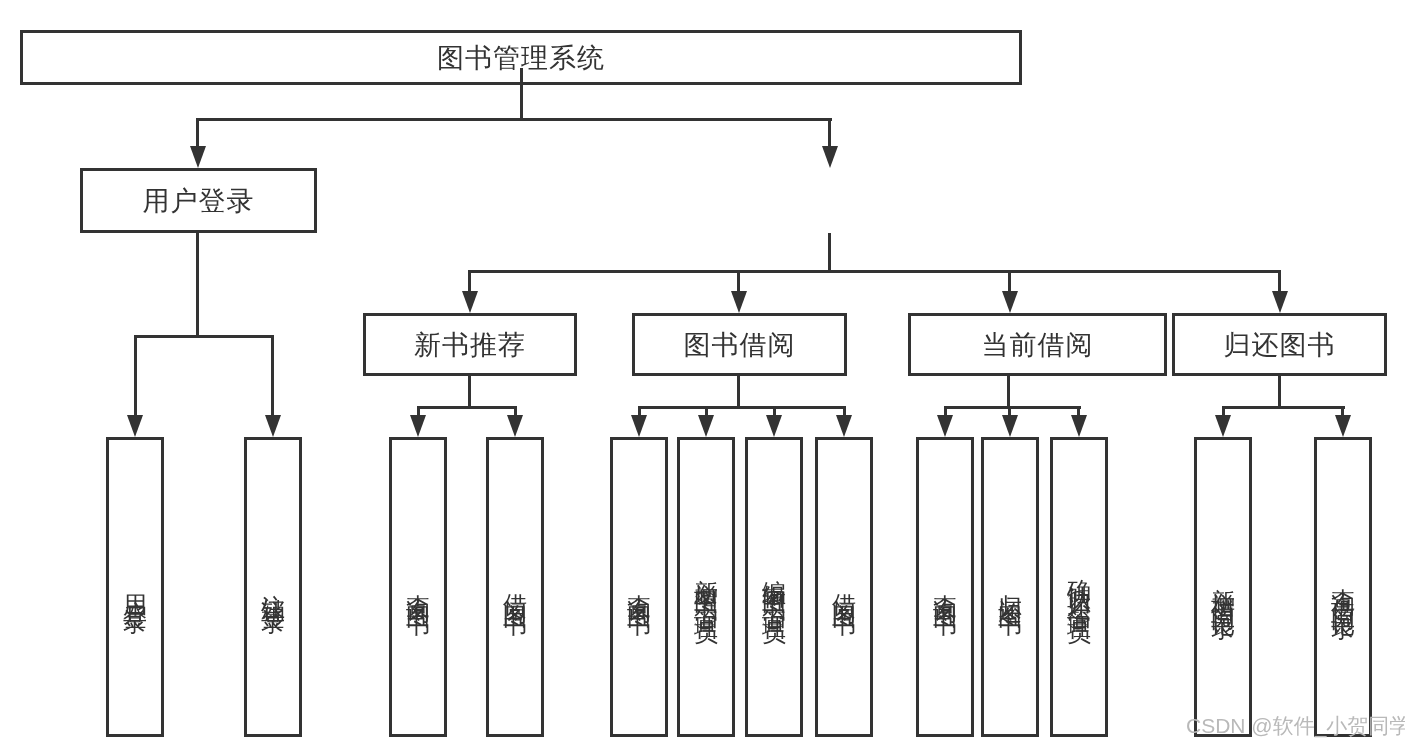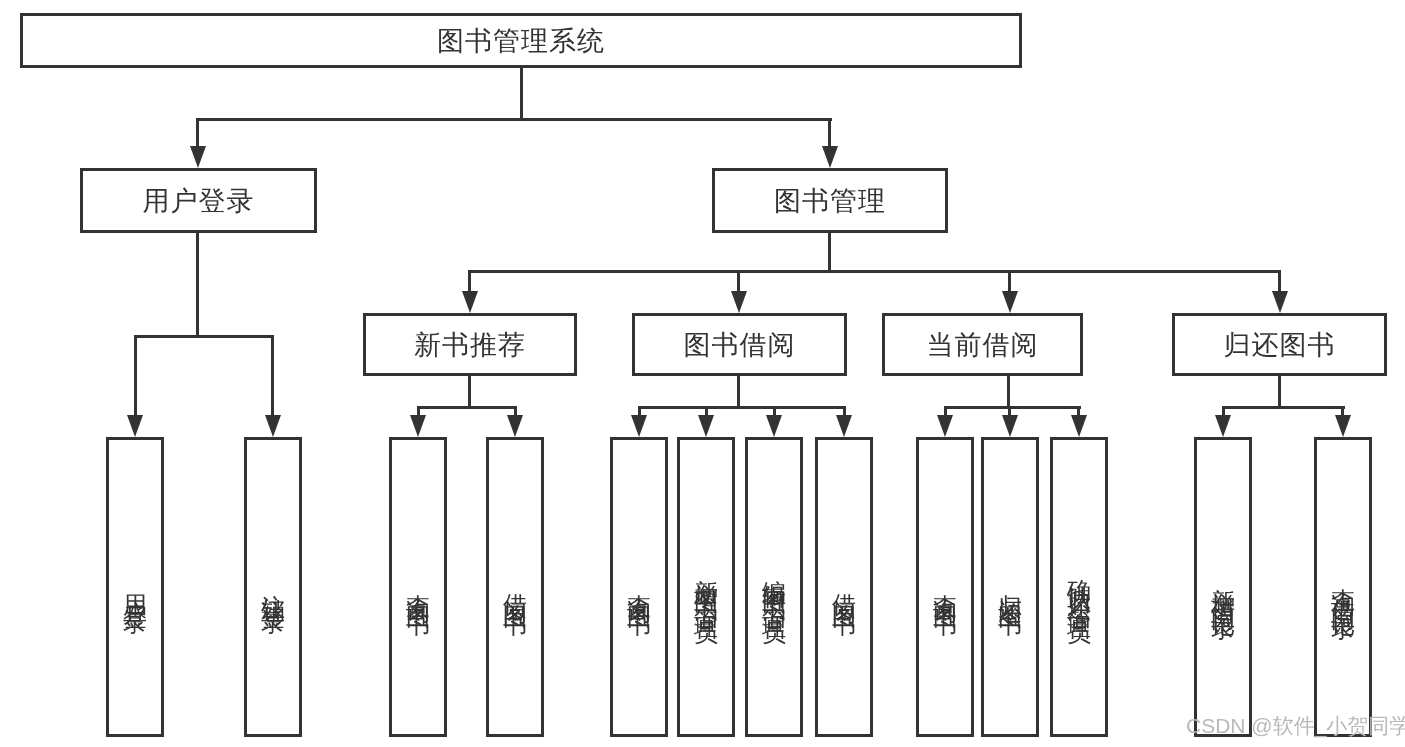--- a/index.html
+++ b/index.html
@@ -40,36 +40,33 @@
     font-size:21px;
     color:var(--watermark,#b9b9b9);
     white-space:nowrap;
   }
 </style>
 </head>
 <body>
 
 <div class="canvas">
 
-  <div class="node h" style="left:20px;top:13px;width:1002px;height:55px">
+  <div class="node h" style="left:20px;top:30px;width:1002px;height:55px">
     <span>图书管理系统</span>
   </div>
 
   <div class="vl" style="left:520px;top:68px;height:50px"></div>
   <div class="hl" style="left:197px;top:118px;width:635px"></div>
   <div class="vl" style="left:196px;top:118px;height:32px"></div>
   <div class="arrow" style="left:190px;top:146px"></div>
   <div class="vl" style="left:828px;top:118px;height:32px"></div>
   <div class="arrow" style="left:822px;top:146px"></div>
 
   <div class="node h" style="left:80px;top:168px;width:237px;height:65px">
     <span>用户登录</span>
-  </div>
-  <div class="node h" style="left:712px;top:168px;width:236px;height:65px">
-    <span>图书管理</span>
   </div>
 
   <div class="vl" style="left:196px;top:233px;height:102px"></div>
   <div class="hl" style="left:134px;top:335px;width:140px"></div>
   <div class="vl" style="left:134px;top:335px;height:82px"></div>
   <div class="arrow" style="left:127px;top:415px"></div>
   <div class="vl" style="left:271px;top:335px;height:82px"></div>
   <div class="arrow" style="left:265px;top:415px"></div>
 
   <div class="vl" style="left:828px;top:233px;height:37px"></div>
@@ -82,21 +79,21 @@
   <div class="arrow" style="left:1002px;top:291px"></div>
   <div class="vl" style="left:1278px;top:270px;height:24px"></div>
   <div class="arrow" style="left:1272px;top:291px"></div>
 
   <div class="node h" style="left:363px;top:313px;width:214px;height:63px">
     <span>新书推荐</span>
   </div>
   <div class="node h" style="left:632px;top:313px;width:215px;height:63px">
     <span>图书借阅</span>
   </div>
-  <div class="node h" style="left:882px;top:313px;width:201px;height:63px">
+  <div class="node h" style="left:908px;top:313px;width:259px;height:63px">
     <span>当前借阅</span>
   </div>
   <div class="node h" style="left:1172px;top:313px;width:215px;height:63px">
     <span>归还图书</span>
   </div>
 
   <div class="vl" style="left:468px;top:376px;height:30px"></div>
   <div class="hl" style="left:417px;top:406px;width:100px"></div>
   <div class="vl" style="left:417px;top:406px;height:12px"></div>
   <div class="arrow" style="left:410px;top:415px"></div>

